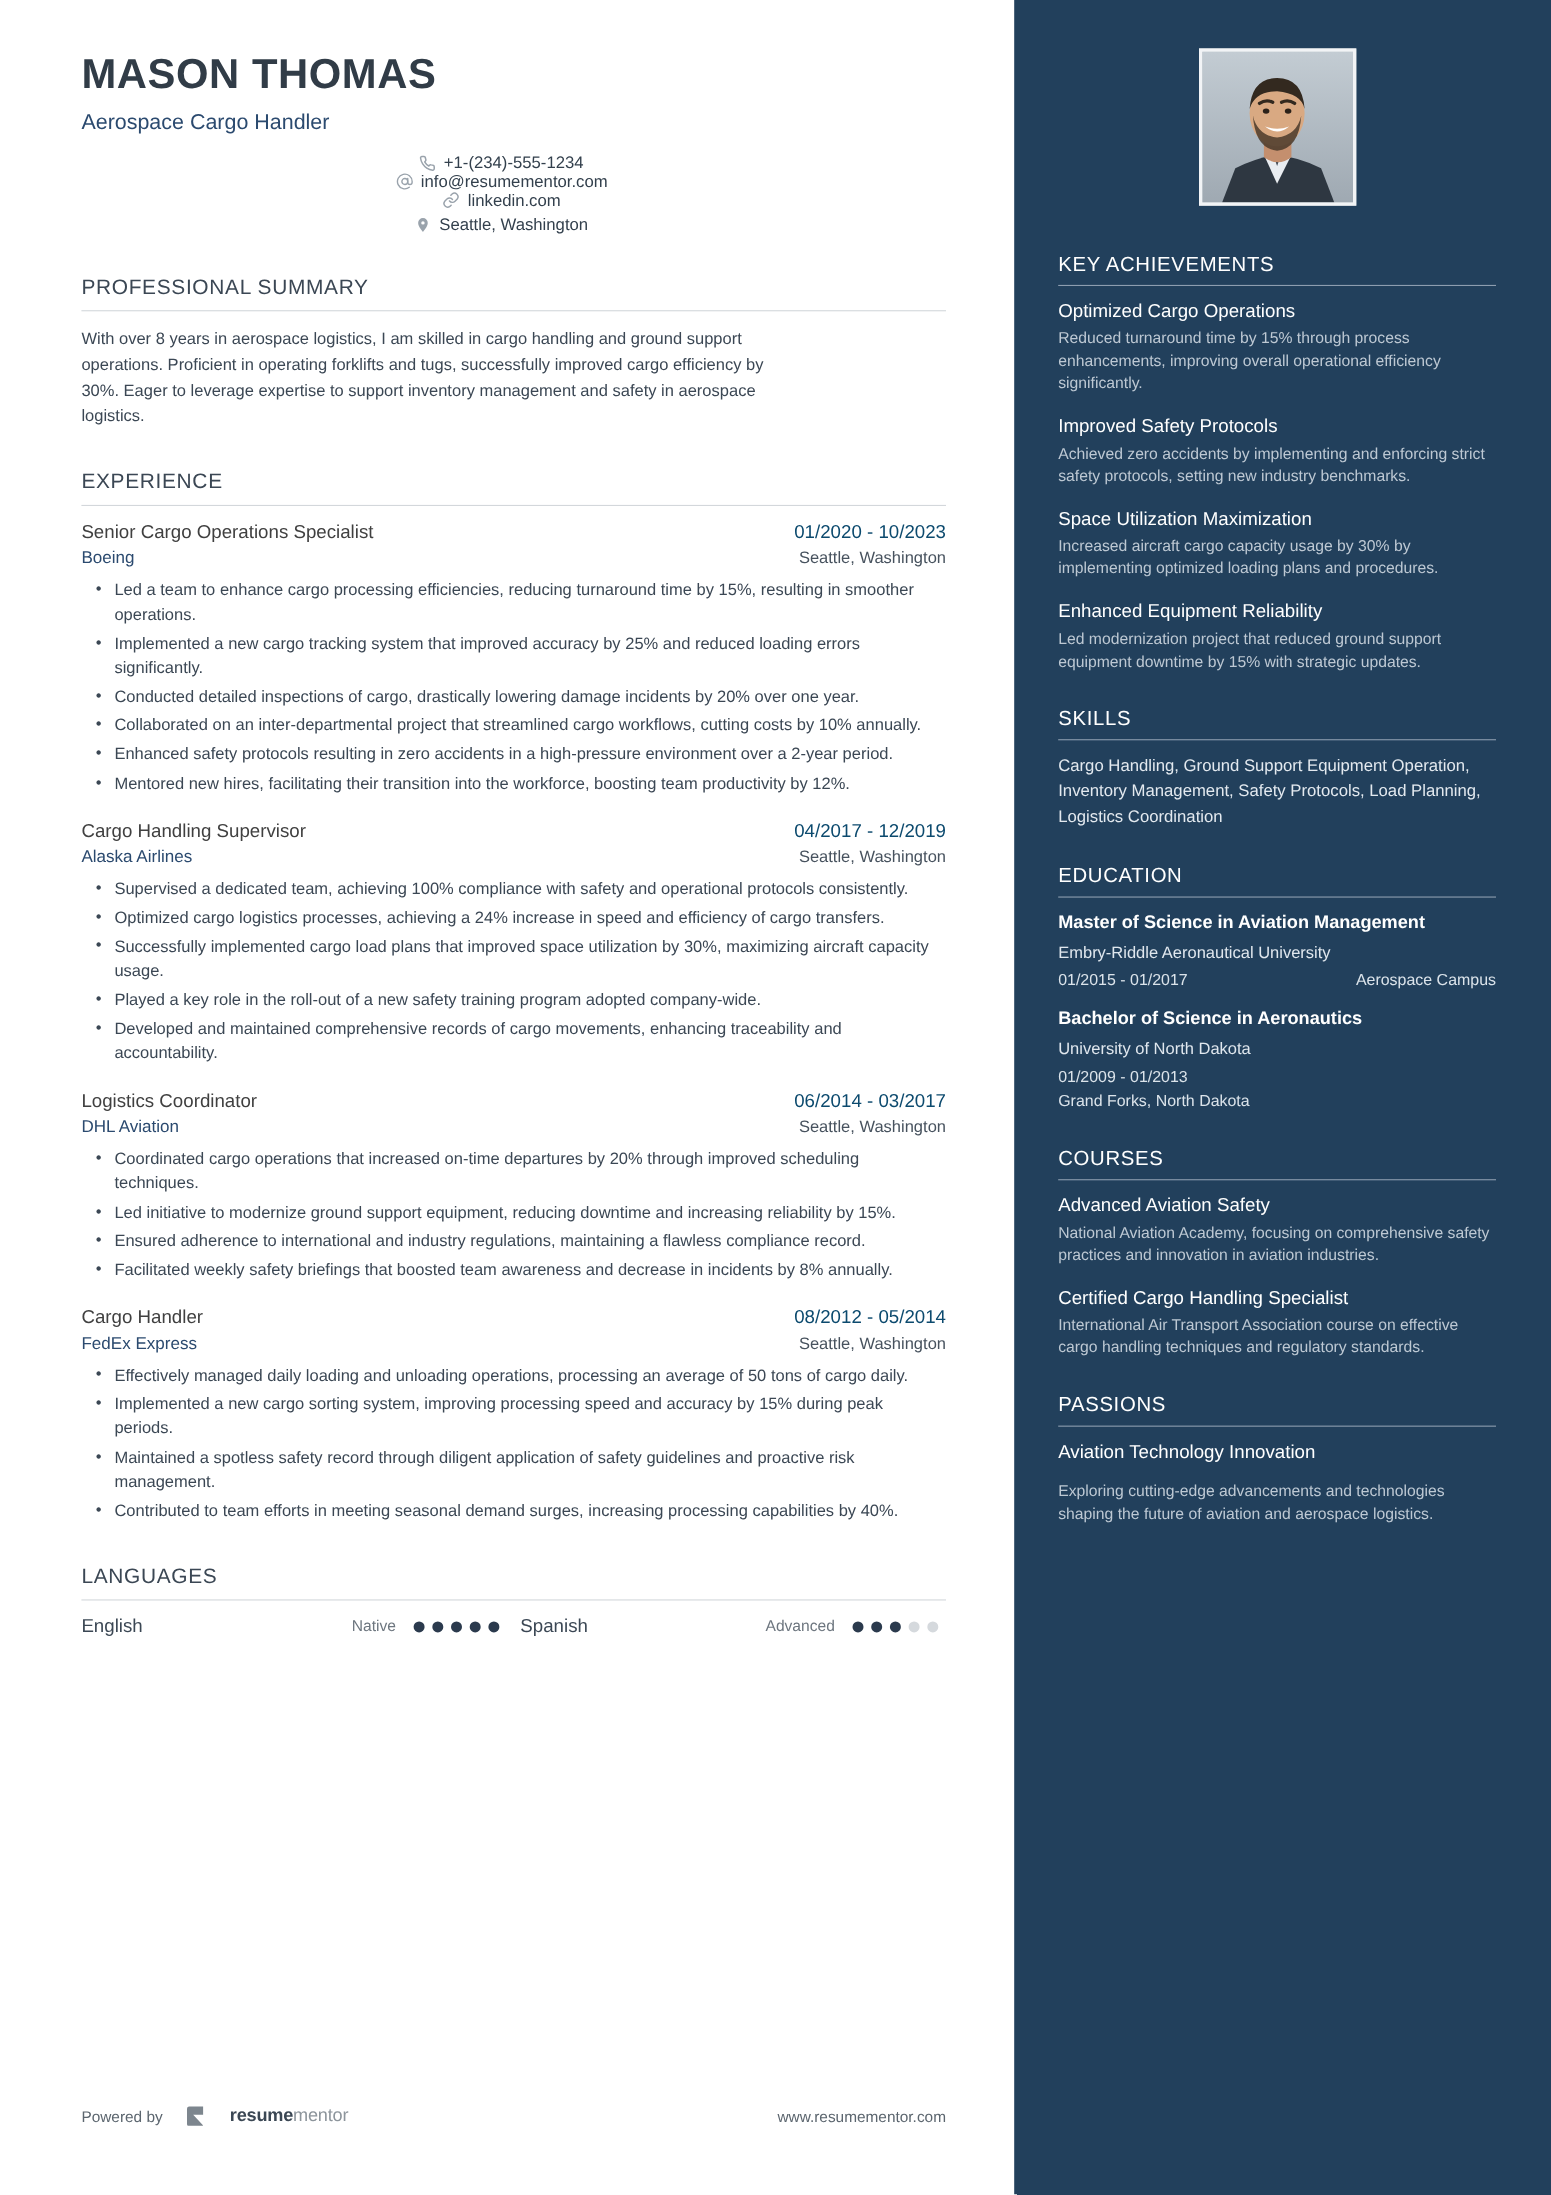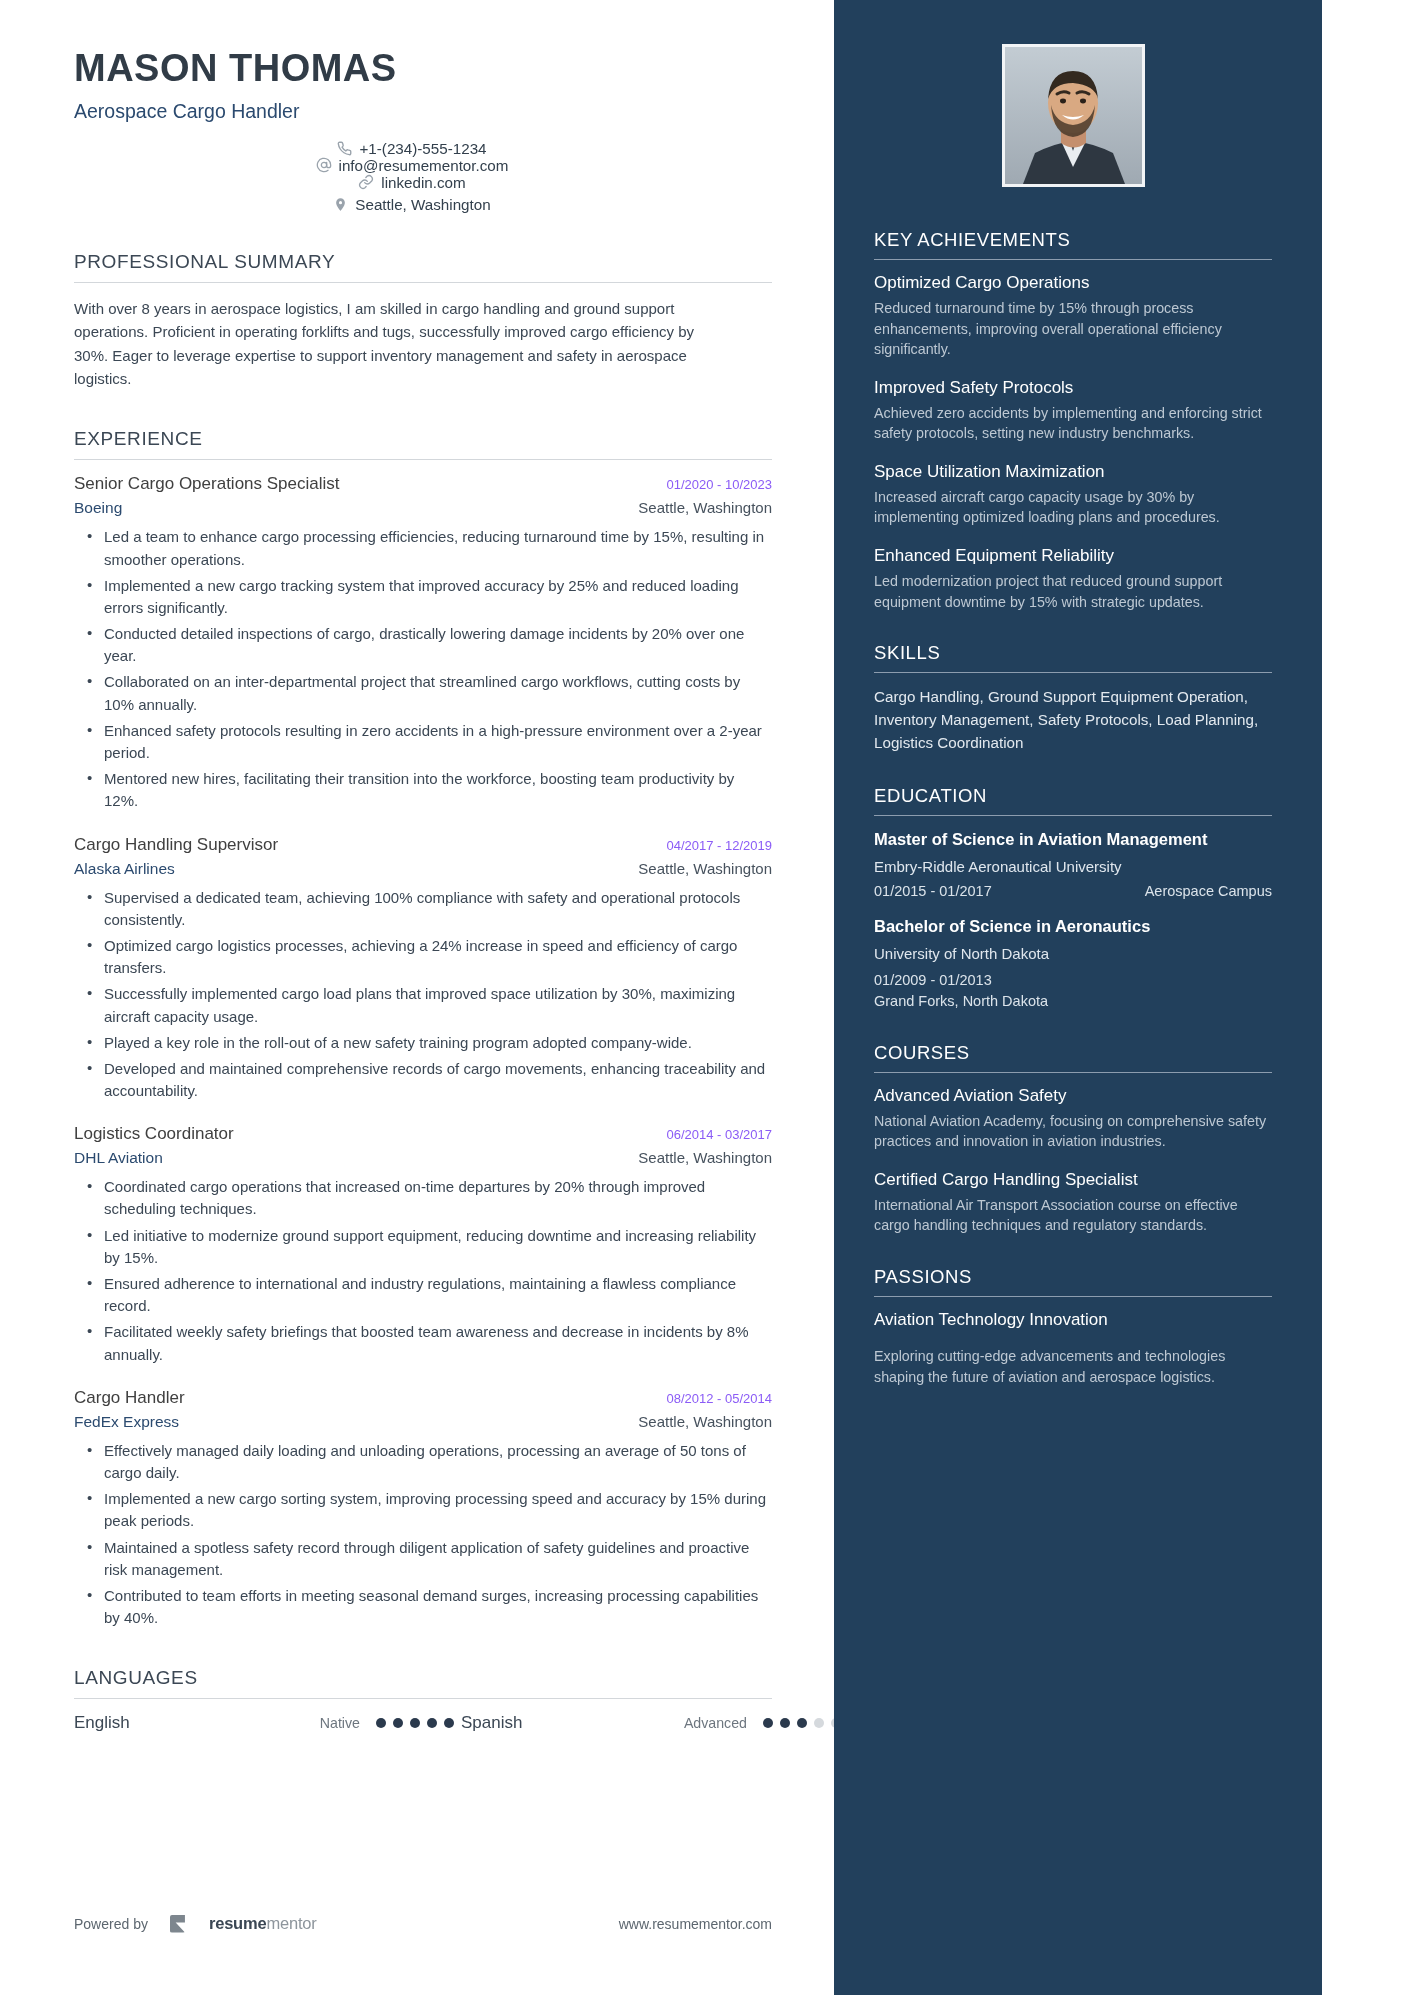--- a/index.html
+++ b/index.html
@@ -6,21 +6,21 @@
   html, body {
     width: 1410px; height: 1995px;
     background: #ffffff;
     font-family: "Liberation Sans", sans-serif;
     -webkit-font-smoothing: antialiased;
   }
   .page { position: relative; width: 1410px; height: 1995px; display: flex; background:#fff; }
 
   
   .main-col {
-    width: 834px;
+    width: 922px;
     padding: 48px 62px 0 74px;
     position: relative;
   }
   .name {
     font-size: 38px;
     font-weight: 700;
     letter-spacing: 0.5px;
     color: #313c47;
     line-height: 1.1;
     margin-bottom: 10px;
@@ -50,21 +50,21 @@
   .summary-text {
     font-size: 15px;
     line-height: 1.56;
     color: #3b4754;
     max-width: 645px;
   }
 
   .job { margin-bottom: 22px; }
   .job-row1 { display: flex; justify-content: space-between; align-items: baseline; }
   .job-pos { font-size: 17px; color: #404040; }
-  .job-dates { font-size: 13px; color: #8b5cf6; }
+  .job-dates { font-size: 17px; color: #0c4a6e; }
   .job-row2 { display: flex; justify-content: space-between; align-items: baseline; margin-top: 5px; }
   .job-company { font-size: 15.5px; color: #2b4a6f; }
   .job-loc { font-size: 15px; color: #47525e; }
   ul.bullets { list-style: none; margin-top: 9px; }
   ul.bullets li {
     position: relative;
     padding-left: 30px;
     font-size: 15px;
     line-height: 1.48;
     color: #3b4754;

